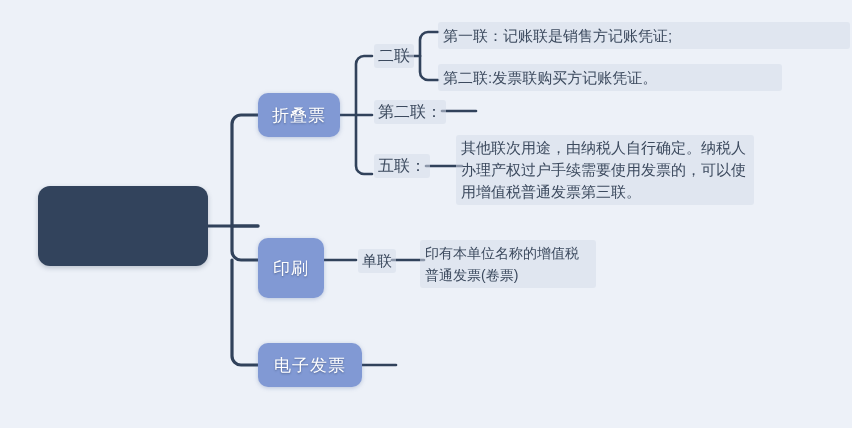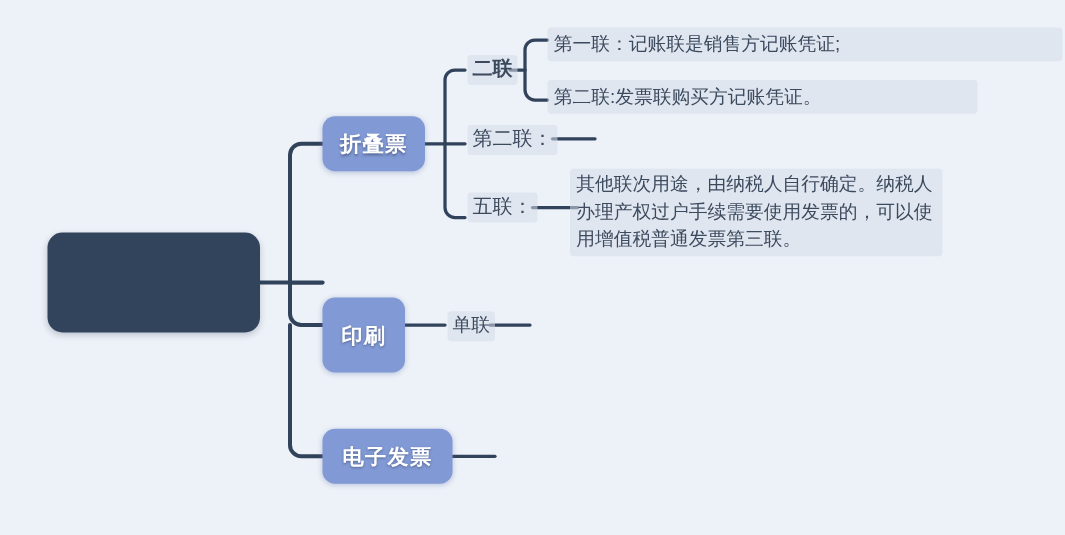--- a/index.html
+++ b/index.html
@@ -30,21 +30,21 @@
 
   
   .node {
     position: absolute;
     box-sizing: border-box;
     display: flex;
     align-items: center;
     justify-content: center;
     text-align: center;
     color: #ffffff;
-    font-weight: bold;
+    font-weight: normal;
     letter-spacing: 1px;
     text-shadow: 0 1px 2px rgba(30,45,70,.45);
   }
   .node-root {
     left: 38px;
     top: 186px;
     width: 170px;
     height: 80px;
     background: #32435c;
     border-radius: 12px;
@@ -80,21 +80,21 @@
   }
   .leaf {
     position: absolute;
     box-sizing: border-box;
     color: #3c4a5e;
     background: rgba(214,221,233,.55);
     border-radius: 3px;
     padding: 2px 5px;
   }
 
-  .lbl-erlian   { left: 374px; top: 44px;  font-size: 16px; line-height: 22px; font-weight: bold; }
+  .lbl-erlian   { left: 374px; top: 44px;  font-size: 16px; line-height: 22px; }
   .lbl-dierlian { left: 374px; top: 100px; font-size: 16px; line-height: 22px; }
   .lbl-wulian   { left: 374px; top: 154px; font-size: 16px; line-height: 22px; }
   .lbl-danlian  { left: 358px; top: 249px; font-size: 15px; line-height: 22px; }
 
   .leaf-1 {
     left: 438px; top: 22px; width: 412px;
     font-size: 15px; line-height: 23px;
   }
   .leaf-2 {
     left: 438px; top: 64px; width: 344px;
@@ -186,15 +186,16 @@
 
   <div class="label lbl-danlian">单联</div>
 
   <div class="leaf leaf-1">第一联：记账联是销售方记账凭证;</div>
 
   <div class="leaf leaf-2">第二联:发票联购买方记账凭证。</div>
 
 
   <div class="leaf leaf-4">其他联次用途，由纳税人自行确定。纳税人办理产权过户手续需要使用发票的，可以使用增值税普通发票第三联。</div>
 
+  <div class="leaf leaf-5">印有本单位名称的增值税普通发票(卷票)</div>
 
 
 </div>
 
 </body></html>

